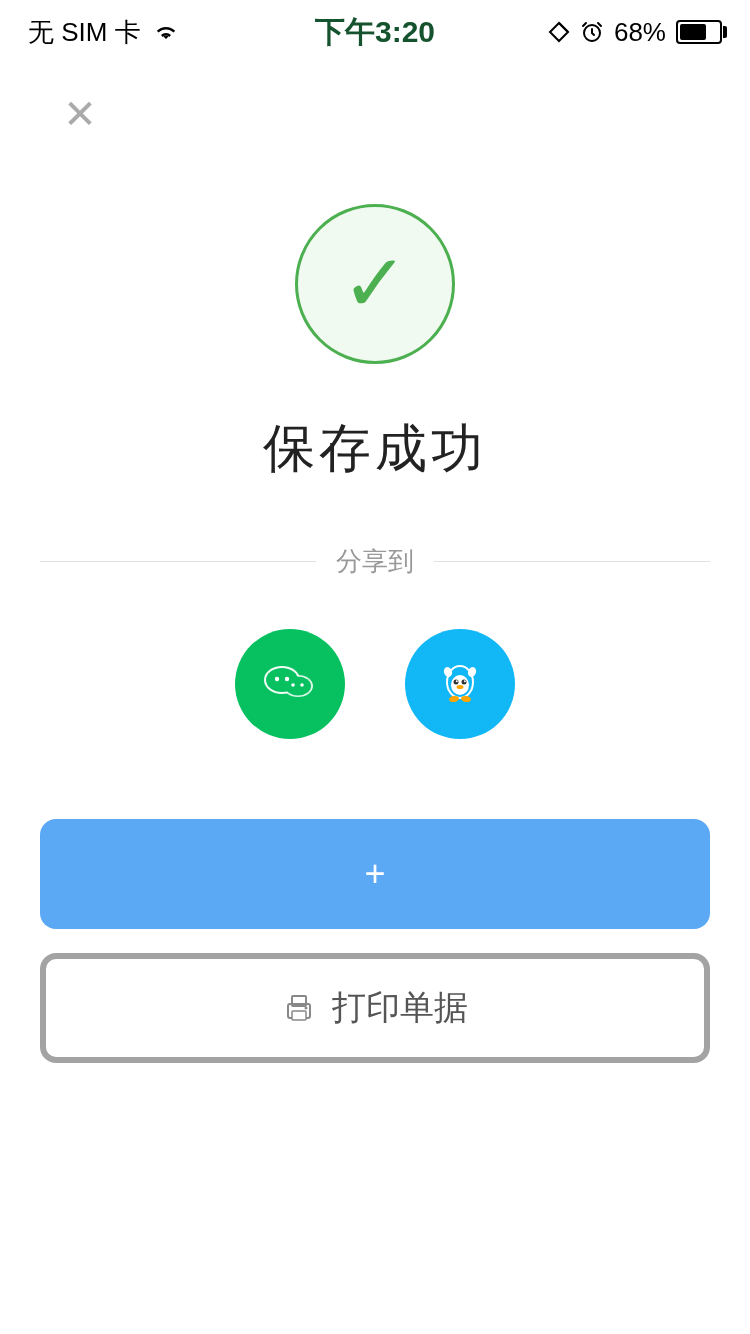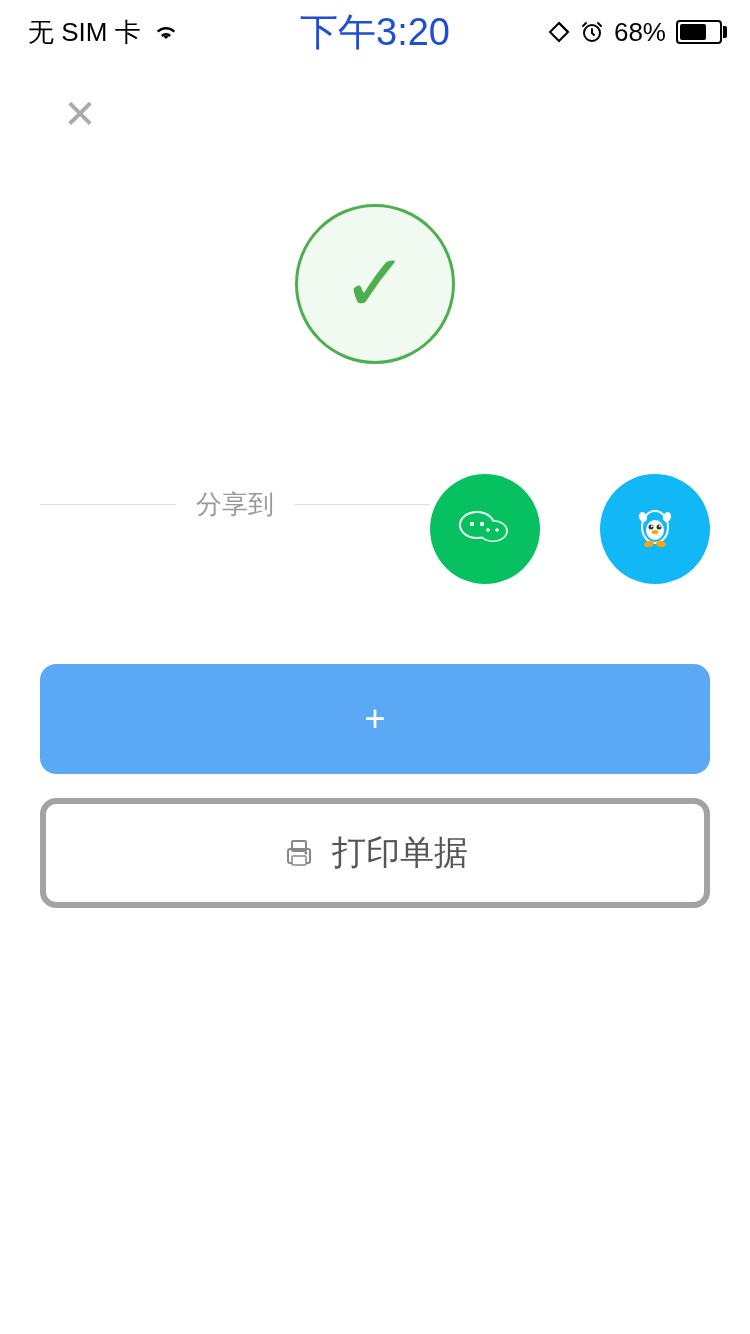--- a/index.html
+++ b/index.html
@@ -26,23 +26,23 @@
     }
     .status-left {
       display: flex;
       align-items: center;
       gap: 10px;
       font-size: 26px;
       color: #000;
       font-weight: 500;
     }
     .status-center {
-      font-size: 38px;
-      font-weight: 400;
-      color: #1d4ed8;
+      font-size: 30px;
+      font-weight: 700;
+      color: #14532d;
       position: absolute;
       left: 50%;
       transform: translateX(-50%);
     }
     .status-right {
       display: flex;
       align-items: center;
       gap: 10px;
       font-size: 26px;
       color: #000;
@@ -127,20 +127,21 @@
       color: #222;
       margin-top: 50px;
       letter-spacing: 4px;
     }
 
     
     .share-section {
       width: 100%;
       margin-top: 60px;
       display: flex;
+      flex-direction: column;
       align-items: center;
     }
     .share-divider {
       width: 100%;
       display: flex;
       align-items: center;
       gap: 20px;
     }
     .divider-line {
       flex: 1;
@@ -244,20 +245,21 @@
 <div class="main-content">
 
   <div class="close-btn">
     <span class="close-icon-svg">✕</span>
   </div>
 
   <div class="success-circle">
     <span class="checkmark">✓</span>
   </div>
 
+  <div class="success-title">保存成功</div>
 
   <div class="share-section">
     <div class="share-divider">
       <div class="divider-line"></div>
       <span class="share-label">分享到</span>
       <div class="divider-line"></div>
     </div>
 
     <div class="share-icons">
 

